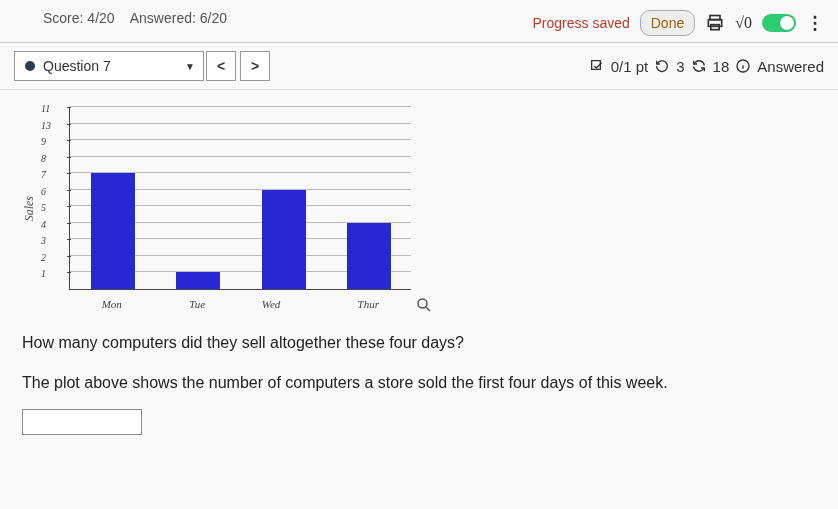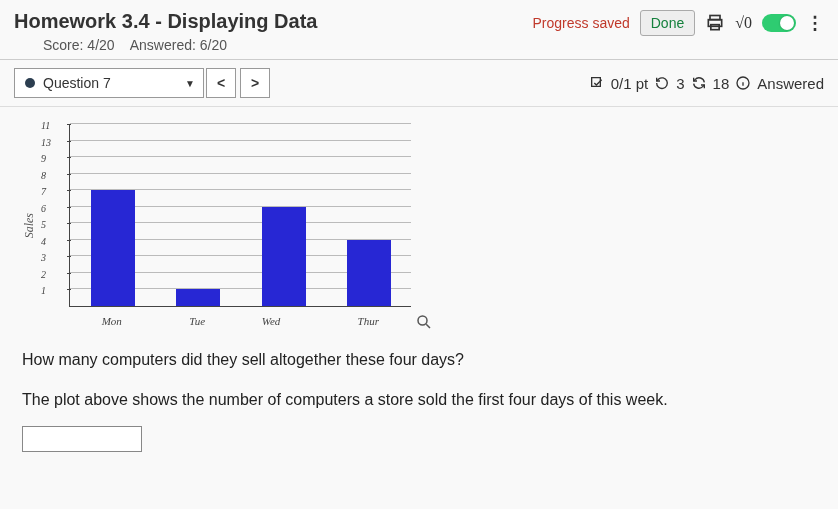--- a/index.html
+++ b/index.html
@@ -19,21 +19,21 @@
       border-bottom: 1px solid #ccc;
     }
     .header-left { display: flex; flex-direction: column; gap: 4px; }
     .title { font-size: 20px; font-weight: bold; color: #333; }
     .sub-scores { font-size: 14px; color: #555; margin-left: 29px; }
     .sub-scores span { margin-right: 12px; }
     .header-right { display: flex; align-items: center; gap: 10px; font-size: 14px; }
     .progress-saved { color: #c0392b; font-size: 14px; }
     .done-btn {
       border: 1px solid #aaa; background: #eee; padding: 4px 10px;
-      border-radius: 3px; font-size: 14px; cursor: pointer; color:#15803d;
+      border-radius: 10px; font-size: 14px; cursor: pointer; color:#a16207;
     }
     .icon-btn { cursor: pointer; color: #333; display: inline-flex; align-items: center; }
     .sqrt-box { font-family: serif; font-size: 16px; }
     .toggle {
       width: 34px; height: 18px; background: #2ecc71; border-radius: 10px;
       position: relative; display: inline-block;
     }
     .toggle::after {
       content: ""; position: absolute; right: 2px; top: 2px;
       width: 14px; height: 14px; background: #fff; border-radius: 50%;
@@ -100,21 +100,20 @@
     .answer-input {
       border: 1px solid #888; width: 120px; height: 26px; padding: 2px 6px;
       font-size: 14px;
     }
   </style>
 </head>
 <body>
 
 <div class="header">
   <div class="header-left">
-    <div class="title">Homework 3.4 - Displaying Data</div>
     <div class="sub-scores">
       <span>Score: 4/20</span>
       <span>Answered: 6/20</span>
     </div>
   </div>
   <div class="header-right">
     <span class="progress-saved">Progress saved</span>
     <button class="done-btn">Done</button>
     <span class="icon-btn">
       <svg width="20" height="20" viewBox="0 0 24 24" fill="none" stroke="#333" stroke-width="2">

